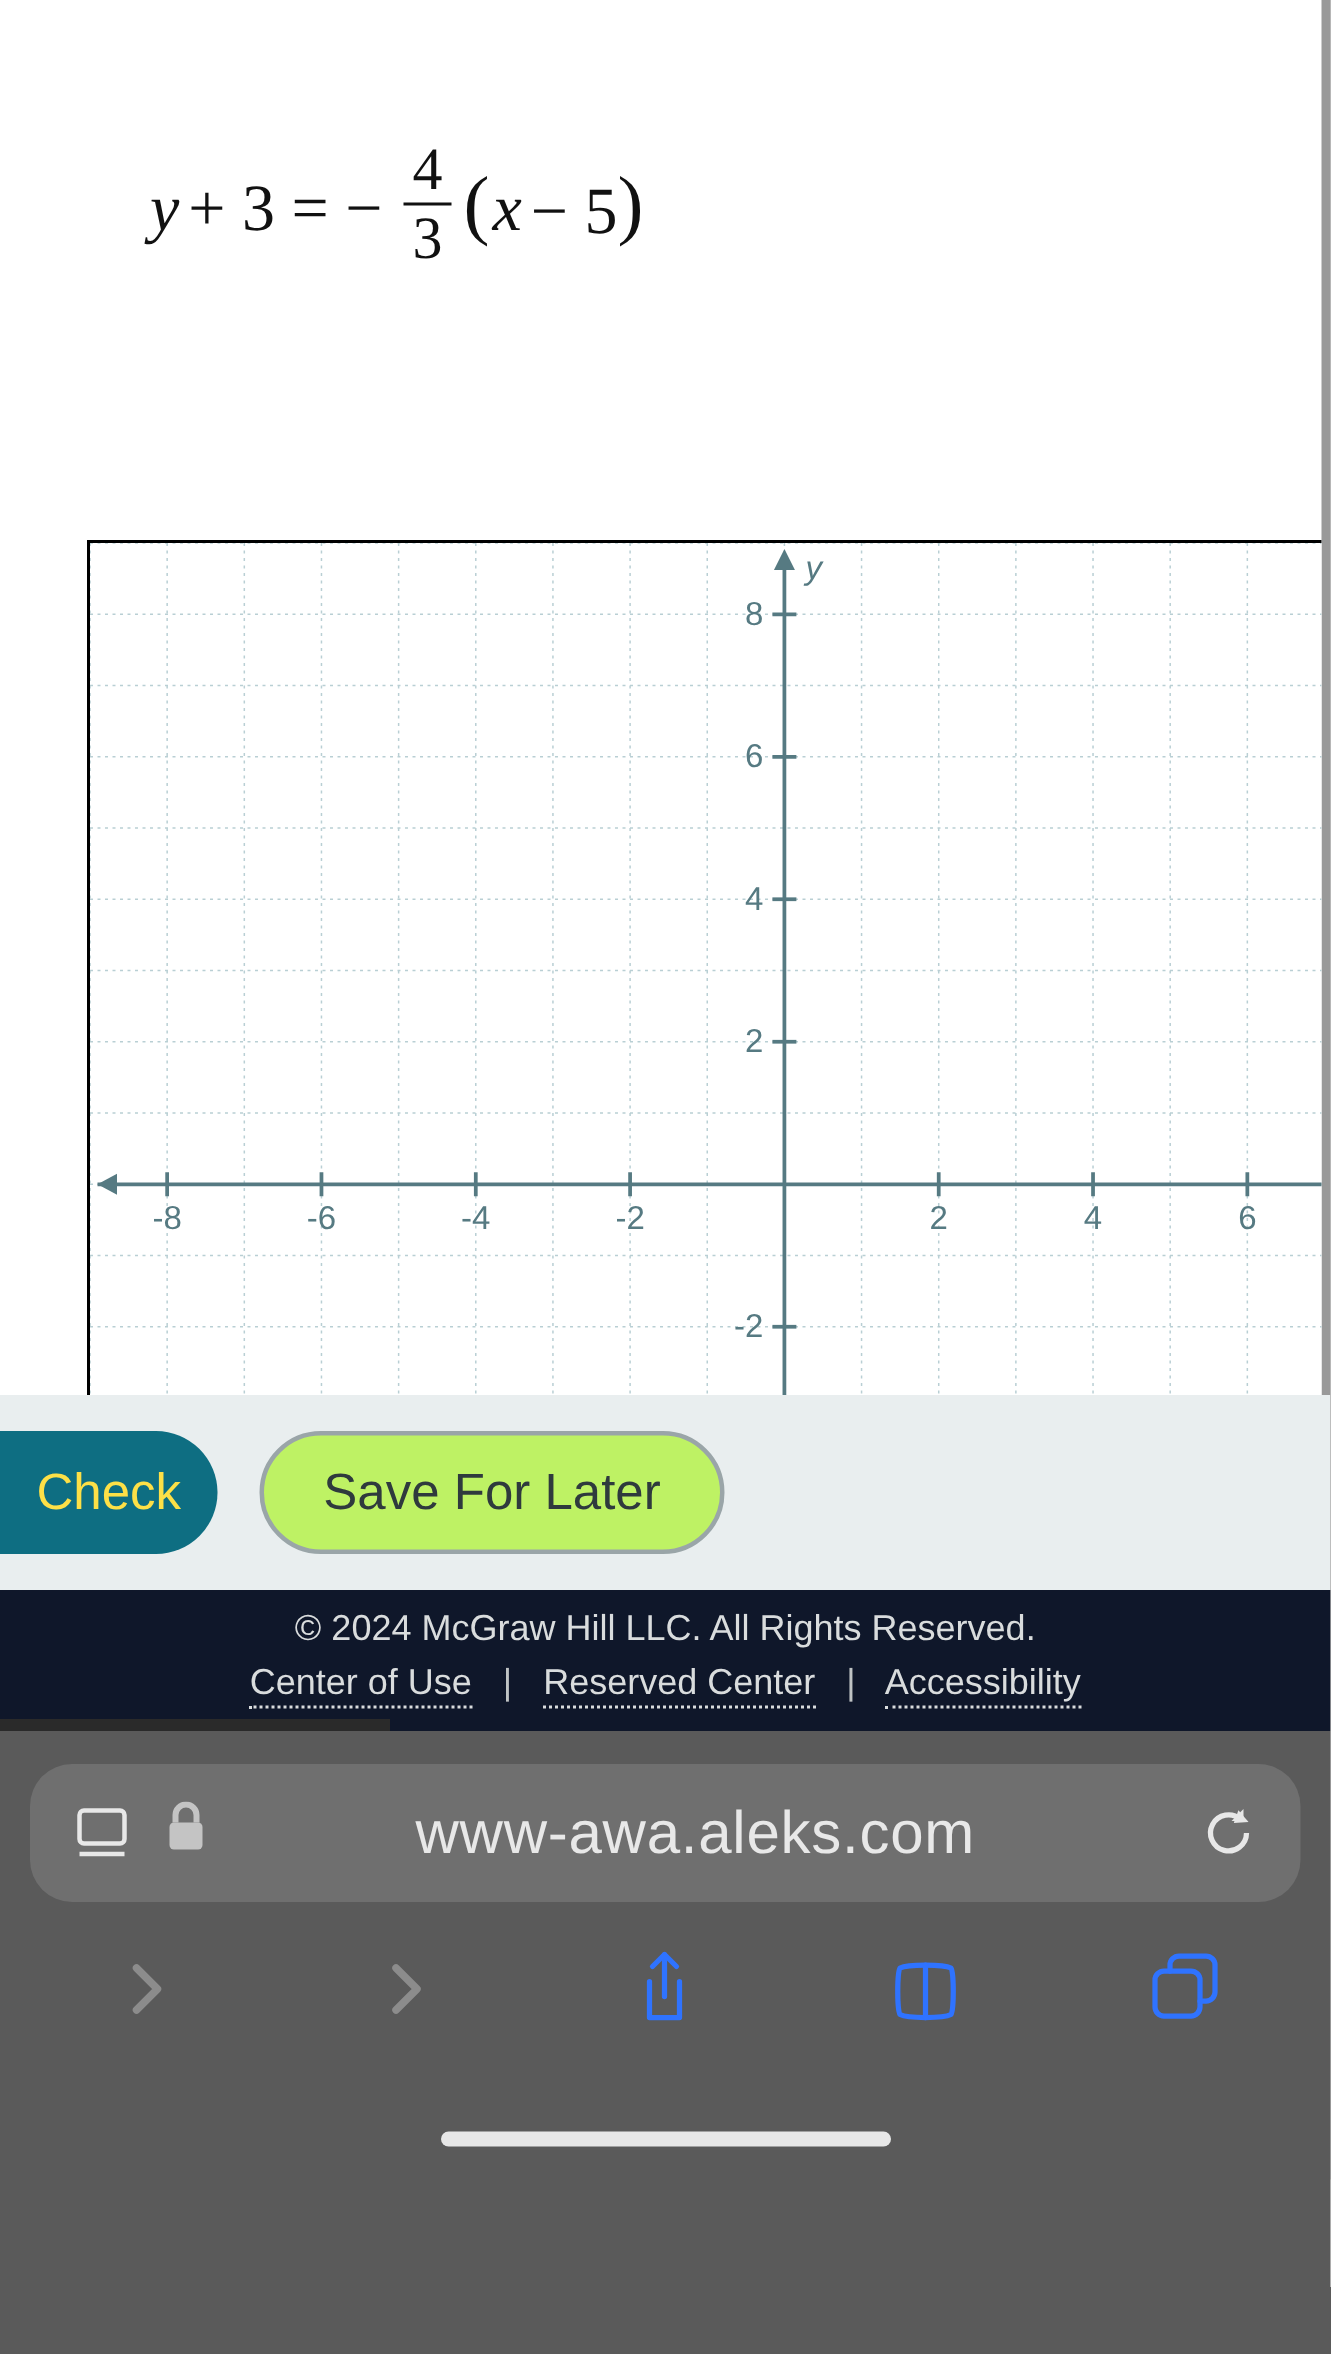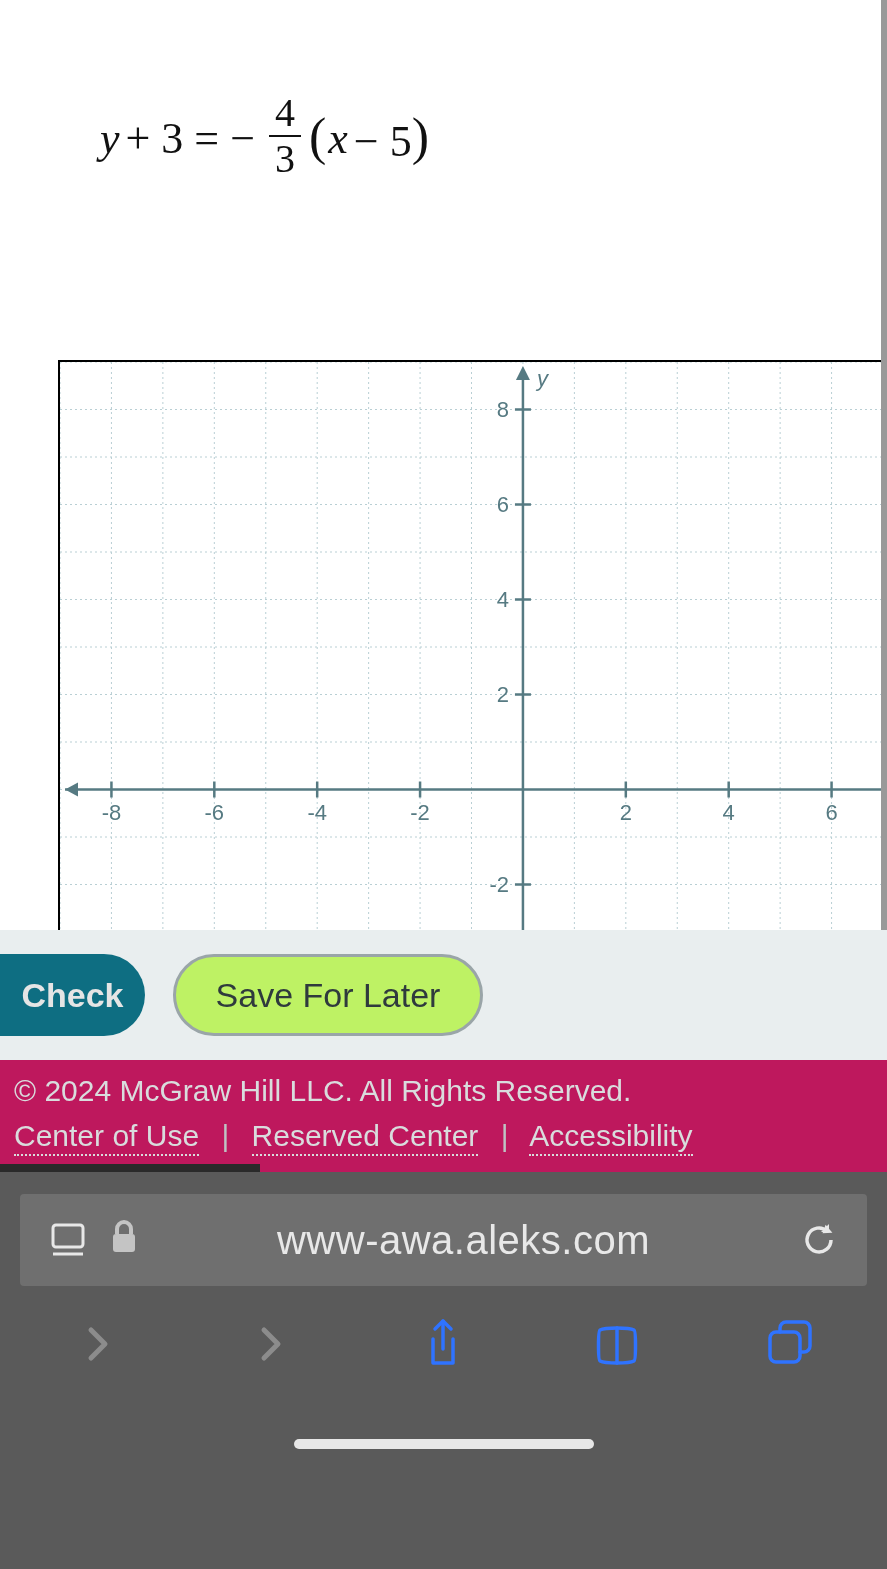--- a/index.html
+++ b/index.html
@@ -72,40 +72,40 @@
     height: 82px;
     border-radius: 41px;
     font-size: 34px;
     display: flex;
     align-items: center;
     justify-content: center;
     cursor: pointer;
   }
   .btn-check {
     background: #0e6e82;
-    color: #e5e5e5;
+    color: #fde047;
     width: 145px;
     border: none;
     border-top-left-radius: 0;
     border-bottom-left-radius: 0;
-    font-weight: 700;
+    font-weight: 400;
     text-align: right;
   }
   .btn-outline {
     background: #bef264;
     color: #2f3a3d;
     border: 3px solid #9aa5a8;
   }
   .btn-save { width: 310px; }
   .btn-submit { width: 195px; }
   .footer-links {
-    background: #be185d;
+    background: #0f172a;
     color: #d9dcdd;
-    font-size: 30px;
-    text-align: left;
+    font-size: 24px;
+    text-align: center;
     padding: 8px 14px 14px;
     line-height: 1.5;
     position: relative;
   }
   .footer-links .progress {
     position: absolute;
     left: 0; bottom: 0;
     width: 260px; height: 8px;
     background: #2a2a2a;
   }
@@ -113,21 +113,21 @@
   .footer-links .sep { margin: 0 14px; color: #bfc3c4; }
   .urlbar-row {
     background: #5a5a5a;
     padding: 22px 20px 10px;
     display: flex;
     align-items: center;
   }
   .urlbar {
     flex: 1;
     background: #6f6f6f;
-    border-radius: 4px;
+    border-radius: 28px;
     height: 92px;
     display: flex;
     align-items: center;
     color: #e8e8e8;
     font-size: 40px;
     padding: 0 28px;
     gap: 22px;
   }
   .urlbar .page-icon, .urlbar .reload { flex: 0 0 auto; display:flex; align-items:center;}
   .urlbar .domain { flex: 1; text-align: center; letter-spacing: 0.5px;}

